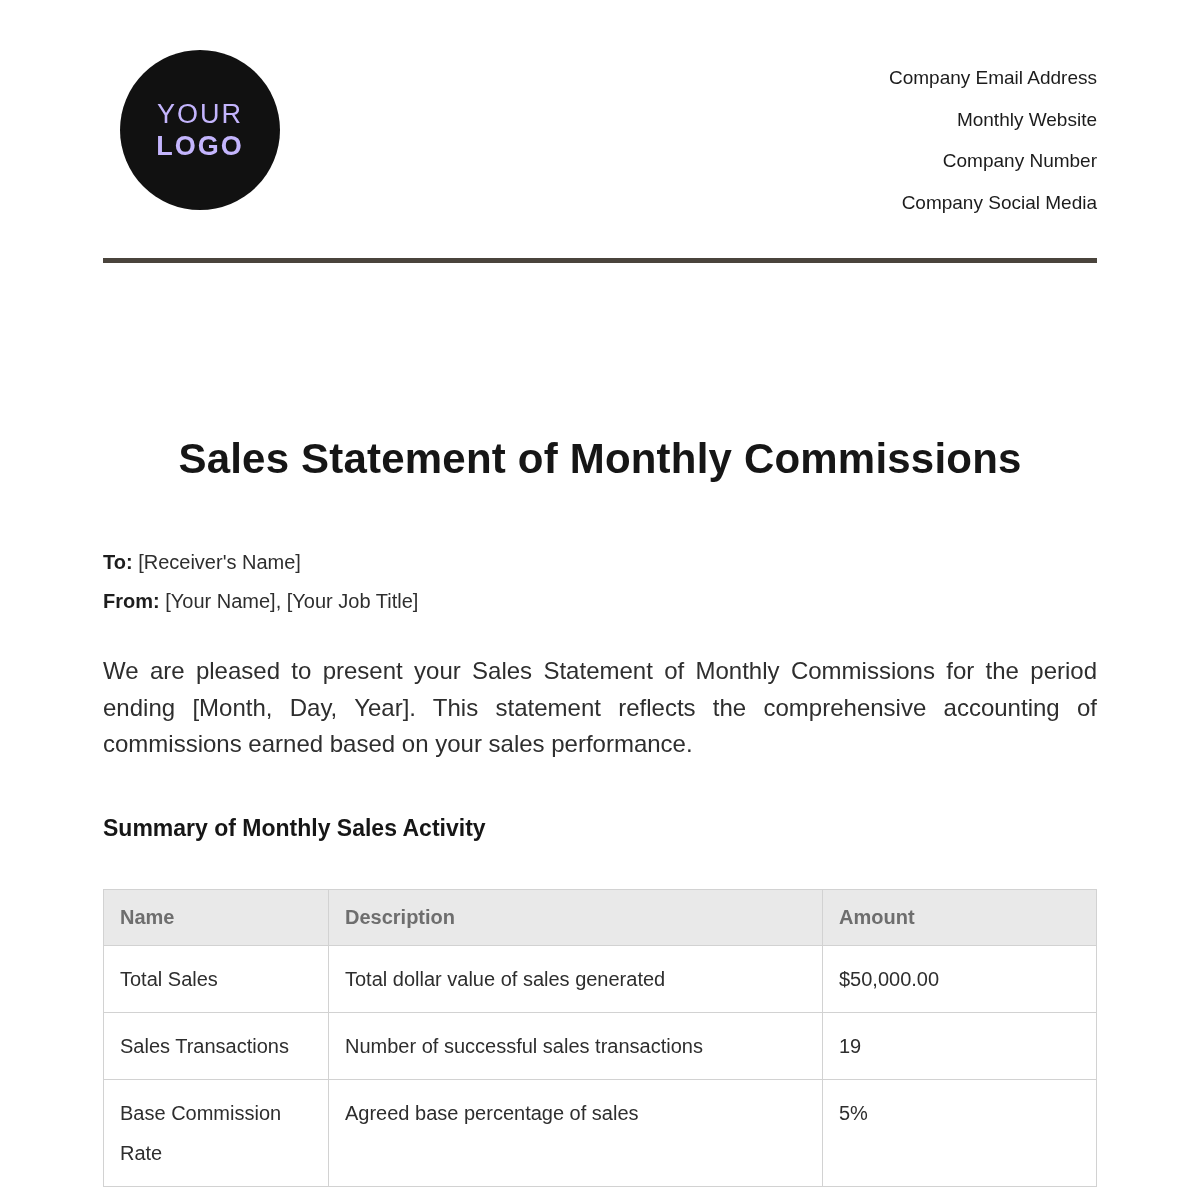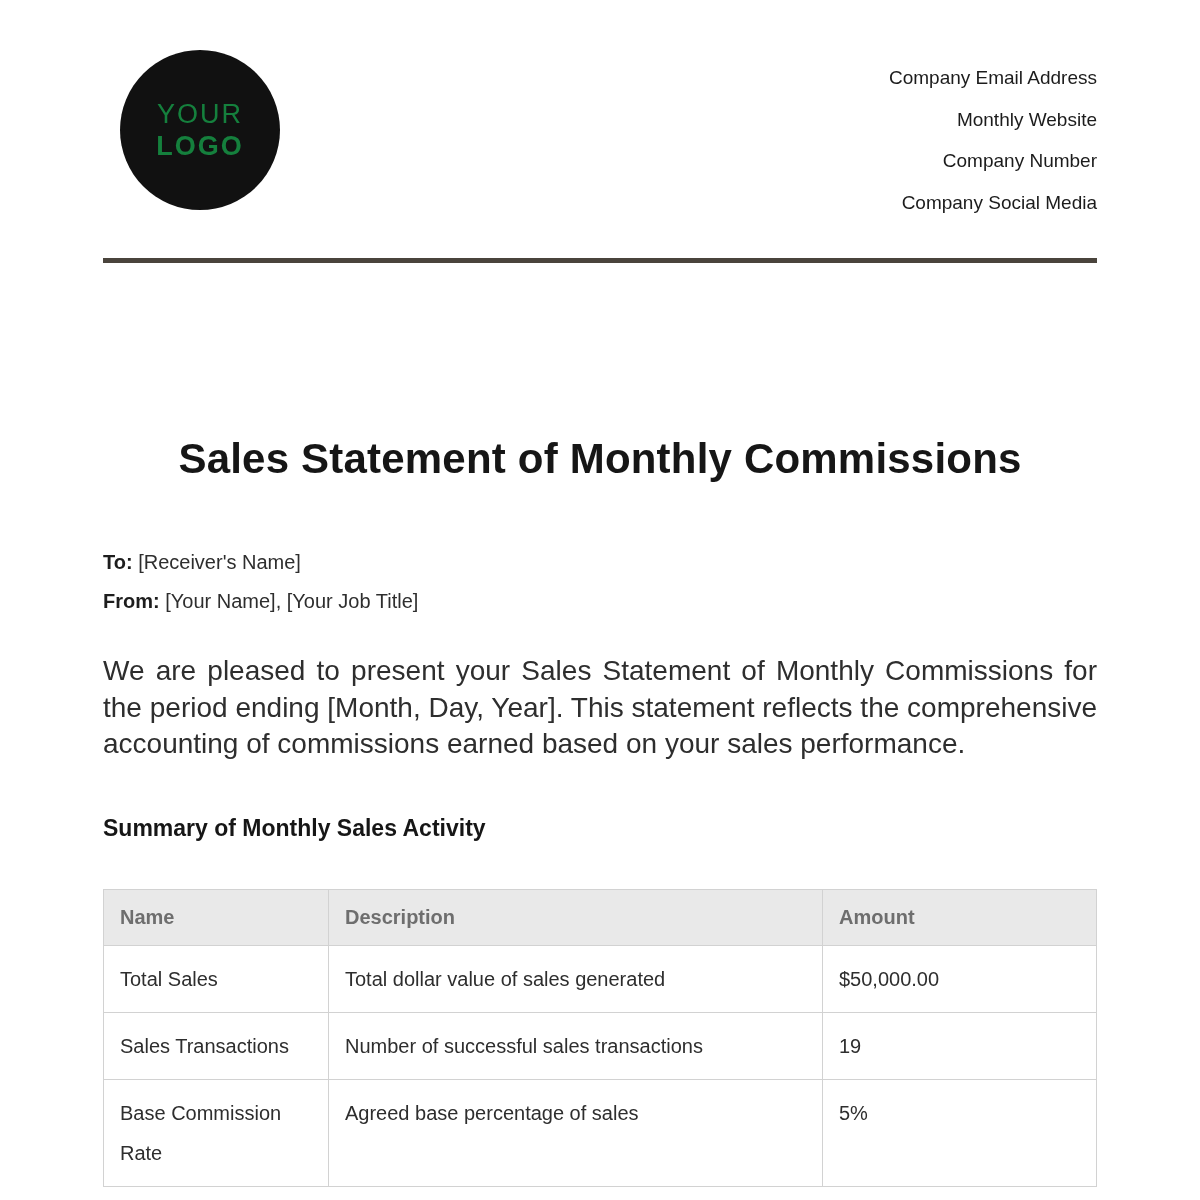--- a/index.html
+++ b/index.html
@@ -20,21 +20,21 @@
   .header {
     display: flex;
     justify-content: space-between;
     align-items: flex-start;
   }
   .logo-circle {
     width: 160px;
     height: 160px;
     border-radius: 50%;
     background: #111111;
-    color: #15803d;
+    color: #c4b5fd;
     margin-left: 17px;
     display: flex;
     flex-direction: column;
     align-items: center;
     justify-content: center;
     line-height: 1.2;
   }
   .logo-line1 {
     font-size: 27px;
     font-weight: 400;
@@ -71,21 +71,21 @@
   .addr-block {
     margin-top: 60px;
     font-size: 20px;
     line-height: 39px;
     color: #2e2e2e;
   }
   .addr-block b { color: #1d1d1d; }
   
   .intro {
     margin-top: 32px;
-    font-size: 28px;
+    font-size: 24px;
     line-height: 36.5px;
     text-align: justify;
     color: #2e2e2e;
   }
   
   .section-heading {
     margin-top: 52px;
     font-size: 23px;
     font-weight: 700;
     color: #161616;

